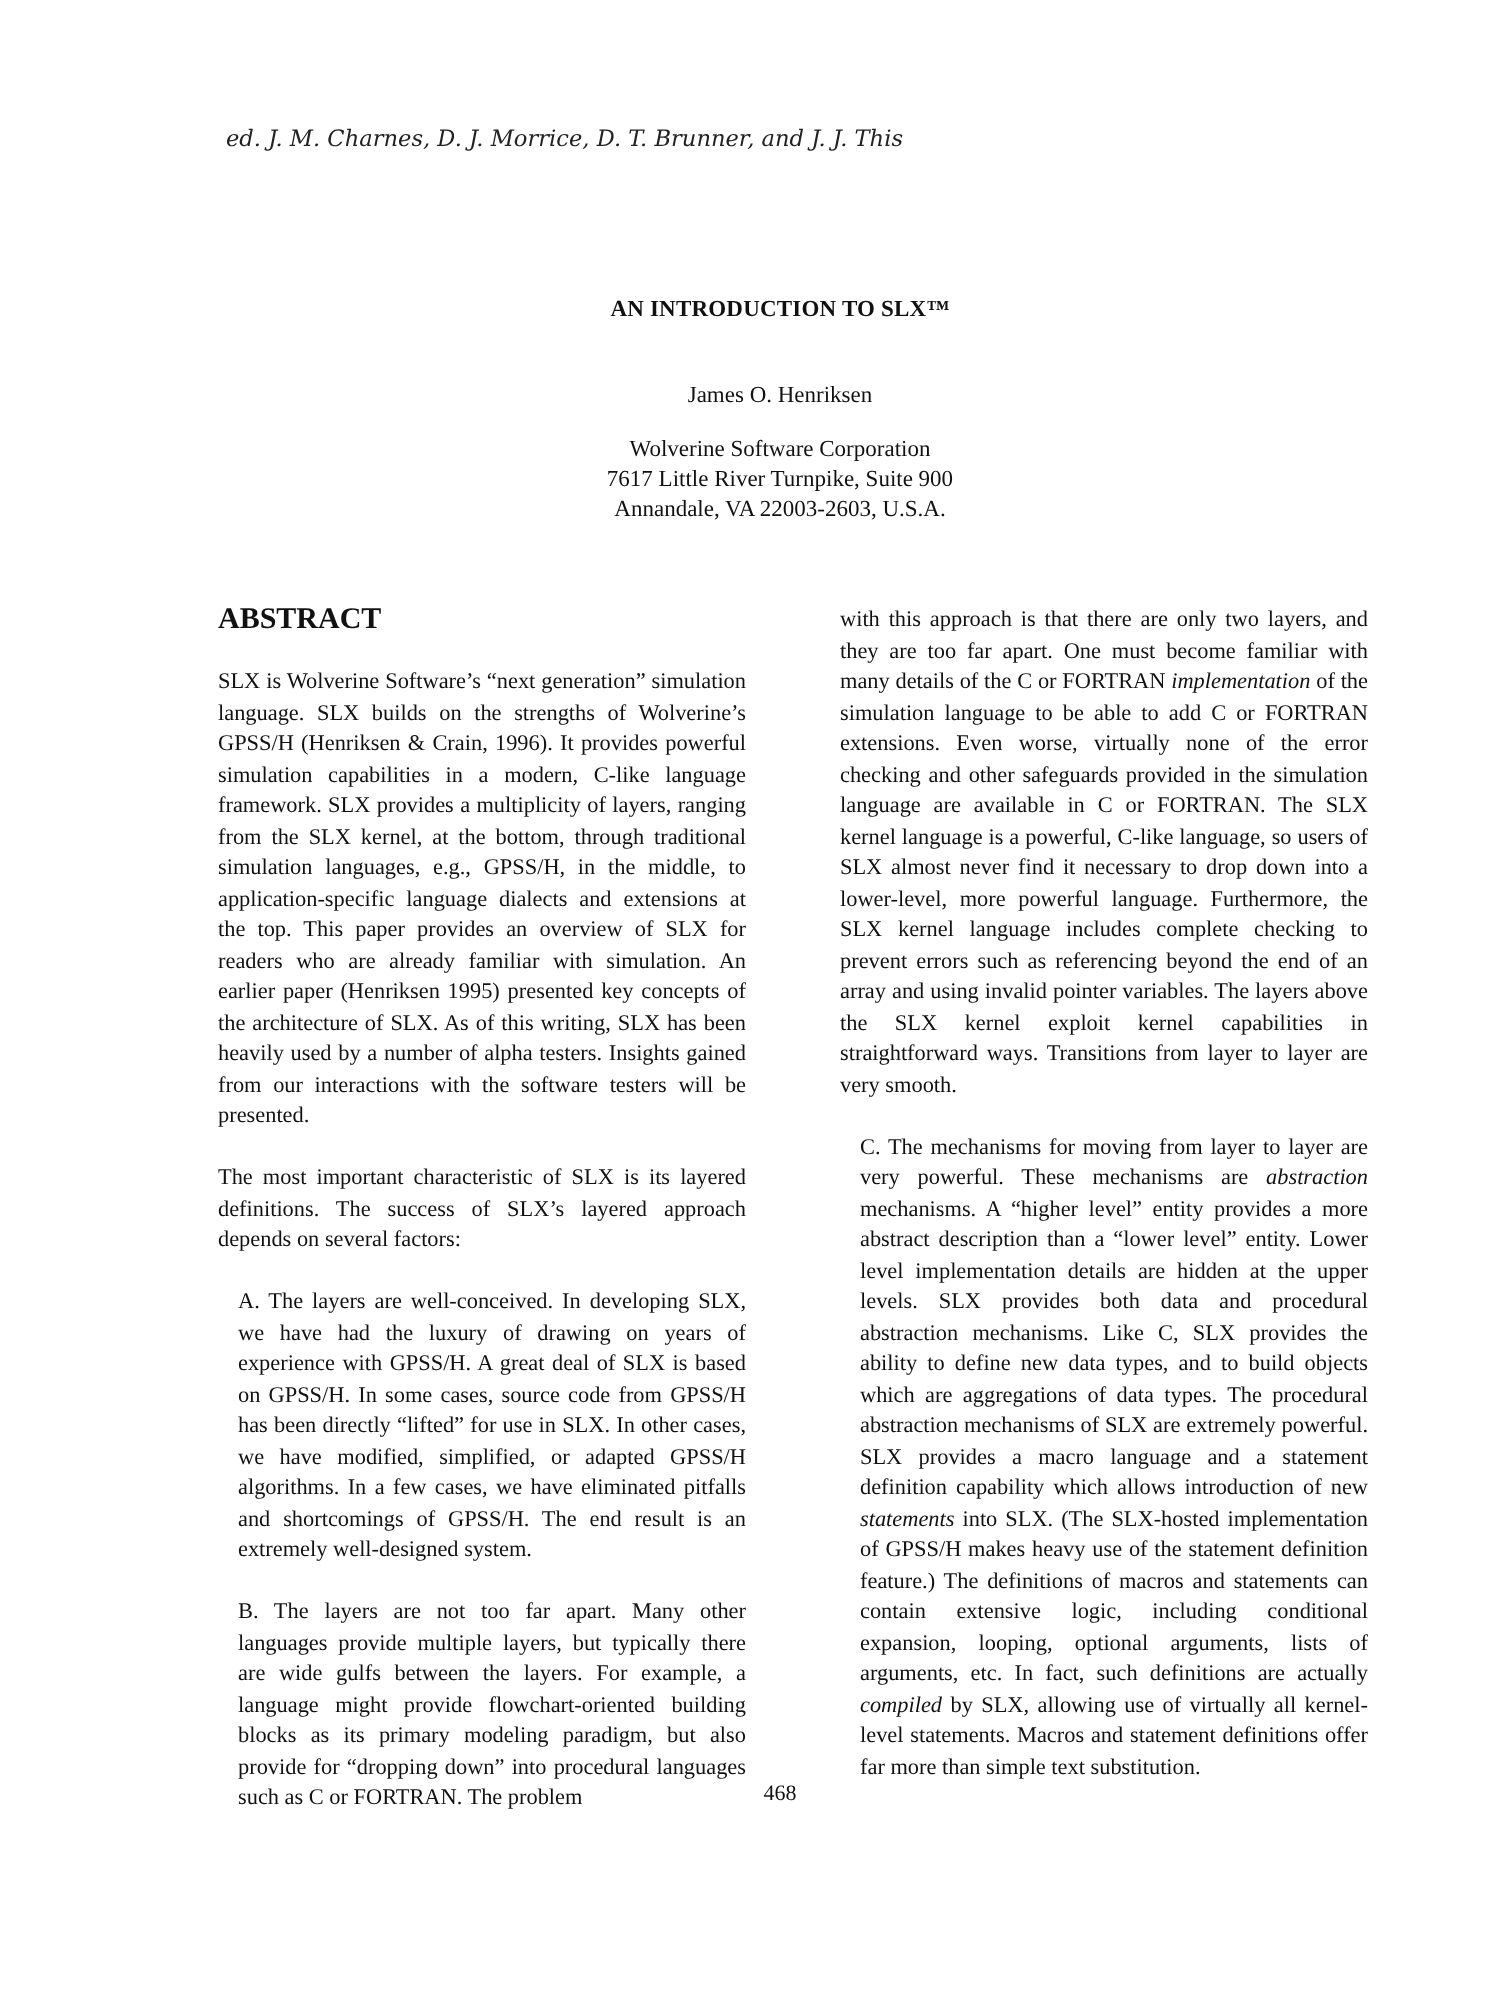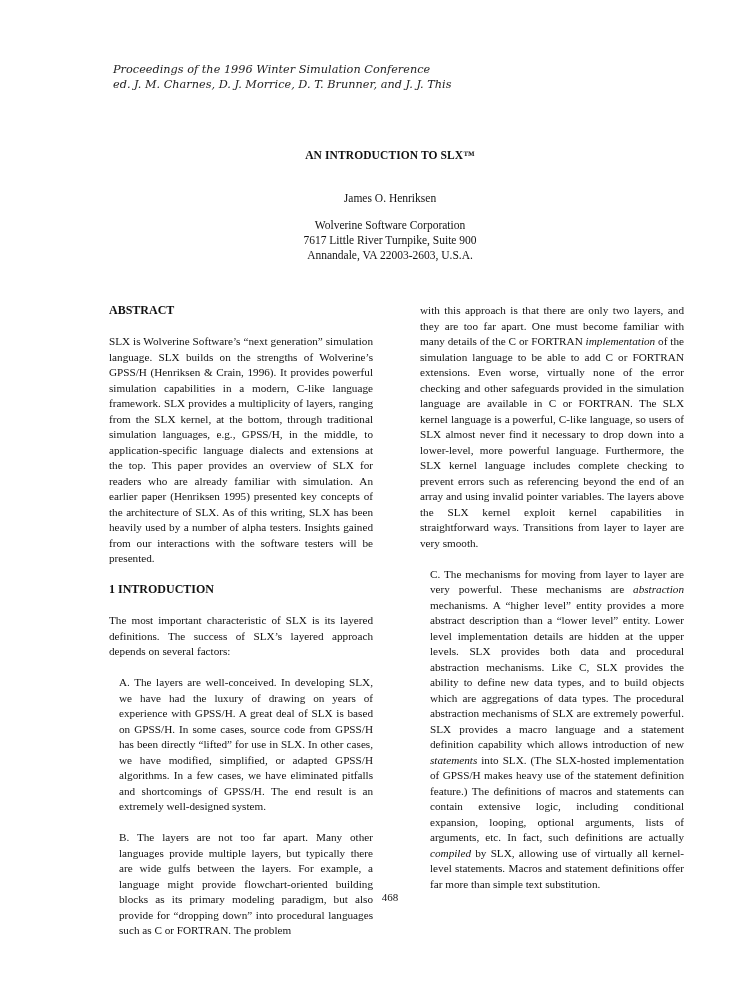--- a/index.html
+++ b/index.html
@@ -56,54 +56,52 @@
     .col-left { left: 109px; top: 303px; }
     .col-right { left: 420px; top: 303px; }
     .col p {
       margin: 0 0 15.5px 0;
     }
     .col p.indent {
       padding-left: 10px;
     }
     .section-heading {
       font-weight: bold;
-      font-size: 12px;
+      font-size: 15px;
       margin: 0 0 15.5px 0;
       text-align: left;
     }
     .page-number {
       position: absolute;
       left: 0;
       width: 780px;
       text-align: center;
       top: 891px;
       font-size: 11px;
     }
     em { font-style: italic; }
   </style>
 </head>
 <body>
 
 <div class="header">
-  <div>Proceedings of the 1996 Winter Simulation Conference</div>
   <div>ed. J. M. Charnes, D. J. Morrice, D. T. Brunner, and J. J. This</div>
 </div>
 
 <div class="title-block title">AN INTRODUCTION TO SLX™</div>
 <div class="title-block author">James O. Henriksen</div>
 <div class="title-block affil">
   <div>Wolverine Software Corporation</div>
   <div>7617 Little River Turnpike, Suite 900</div>
   <div>Annandale, VA  22003-2603,  U.S.A.</div>
 </div>
 
 <div class="col col-left">
   <div class="section-heading">ABSTRACT</div>
   <p>SLX is Wolverine Software’s “next generation” simulation language. SLX builds on the strengths of Wolverine’s GPSS/H (Henriksen &amp; Crain, 1996). It provides powerful simulation capabilities in a modern, C-like language framework. SLX provides a multiplicity of layers, ranging from the SLX kernel, at the bottom, through traditional simulation languages, e.g., GPSS/H, in the middle, to application-specific language dialects and extensions at the top. This paper provides an overview of SLX for readers who are already familiar with simulation. An earlier paper (Henriksen 1995) presented key concepts of the architecture of SLX. As of this writing, SLX has been heavily used by a number of alpha testers. Insights gained from our interactions with the software testers will be presented.</p>
-  <div class="section-heading">1  INTRODUCTION</div>
   <p>The most important characteristic of SLX is its layered definitions. The success of SLX’s layered approach depends on several factors:</p>
   <p class="indent">A.  The layers are well-conceived. In developing SLX, we have had the luxury of drawing on years of experience with GPSS/H. A great deal of SLX is based on GPSS/H. In some cases, source code from GPSS/H has been directly “lifted” for use in SLX. In other cases, we have modified, simplified, or adapted GPSS/H algorithms. In a few cases, we have eliminated pitfalls and shortcomings of GPSS/H. The end result is an extremely well-designed system.</p>
   <p class="indent">B.  The layers are not too far apart. Many other languages provide multiple layers, but typically there are wide gulfs between the layers. For example, a language might provide flowchart-oriented building blocks as its primary modeling paradigm, but also provide for “dropping down” into procedural languages such as C or FORTRAN. The problem</p>
 </div>
 
 <div class="col col-right">
   <p><span>with this approach is that there are only two layers, and they are too far apart. One must become familiar with many details of the C or FORTRAN </span><em>implementation</em><span> of the simulation language to be able to add C or FORTRAN extensions. Even worse, virtually none of the error checking and other safeguards provided in the simulation language are available in C or FORTRAN. The SLX kernel language is a powerful, C-like language, so users of SLX almost never find it necessary to drop down into a lower-level, more powerful language. Furthermore, the SLX kernel language includes complete checking to prevent errors such as referencing beyond the end of an array and using invalid pointer variables. The layers above the SLX kernel exploit kernel capabilities in straightforward ways. Transitions from layer to layer are very smooth.</span></p>
   <p class="indent"><span>C.  The mechanisms for moving from layer to layer are very powerful. These mechanisms are </span><em>abstraction</em><span> mechanisms. A “higher level” entity provides a more abstract description than a “lower level” entity. Lower level implementation details are hidden at the upper levels. SLX provides both data and procedural abstraction mechanisms. Like C, SLX provides the ability to define new data types, and to build objects which are aggregations of data types. The procedural abstraction mechanisms of SLX are extremely powerful. SLX provides a macro language and a statement definition capability which allows introduction of new </span><em>statements</em><span> into SLX. (The SLX-hosted implementation of GPSS/H makes heavy use of the statement definition feature.) The definitions of macros and statements can contain extensive logic, including conditional expansion, looping, optional arguments, lists of arguments, etc. In fact, such definitions are actually </span><em>compiled</em><span> by SLX, allowing use of virtually all kernel-level statements. Macros and statement definitions offer far more than simple text substitution.</span></p>
 </div>
 

